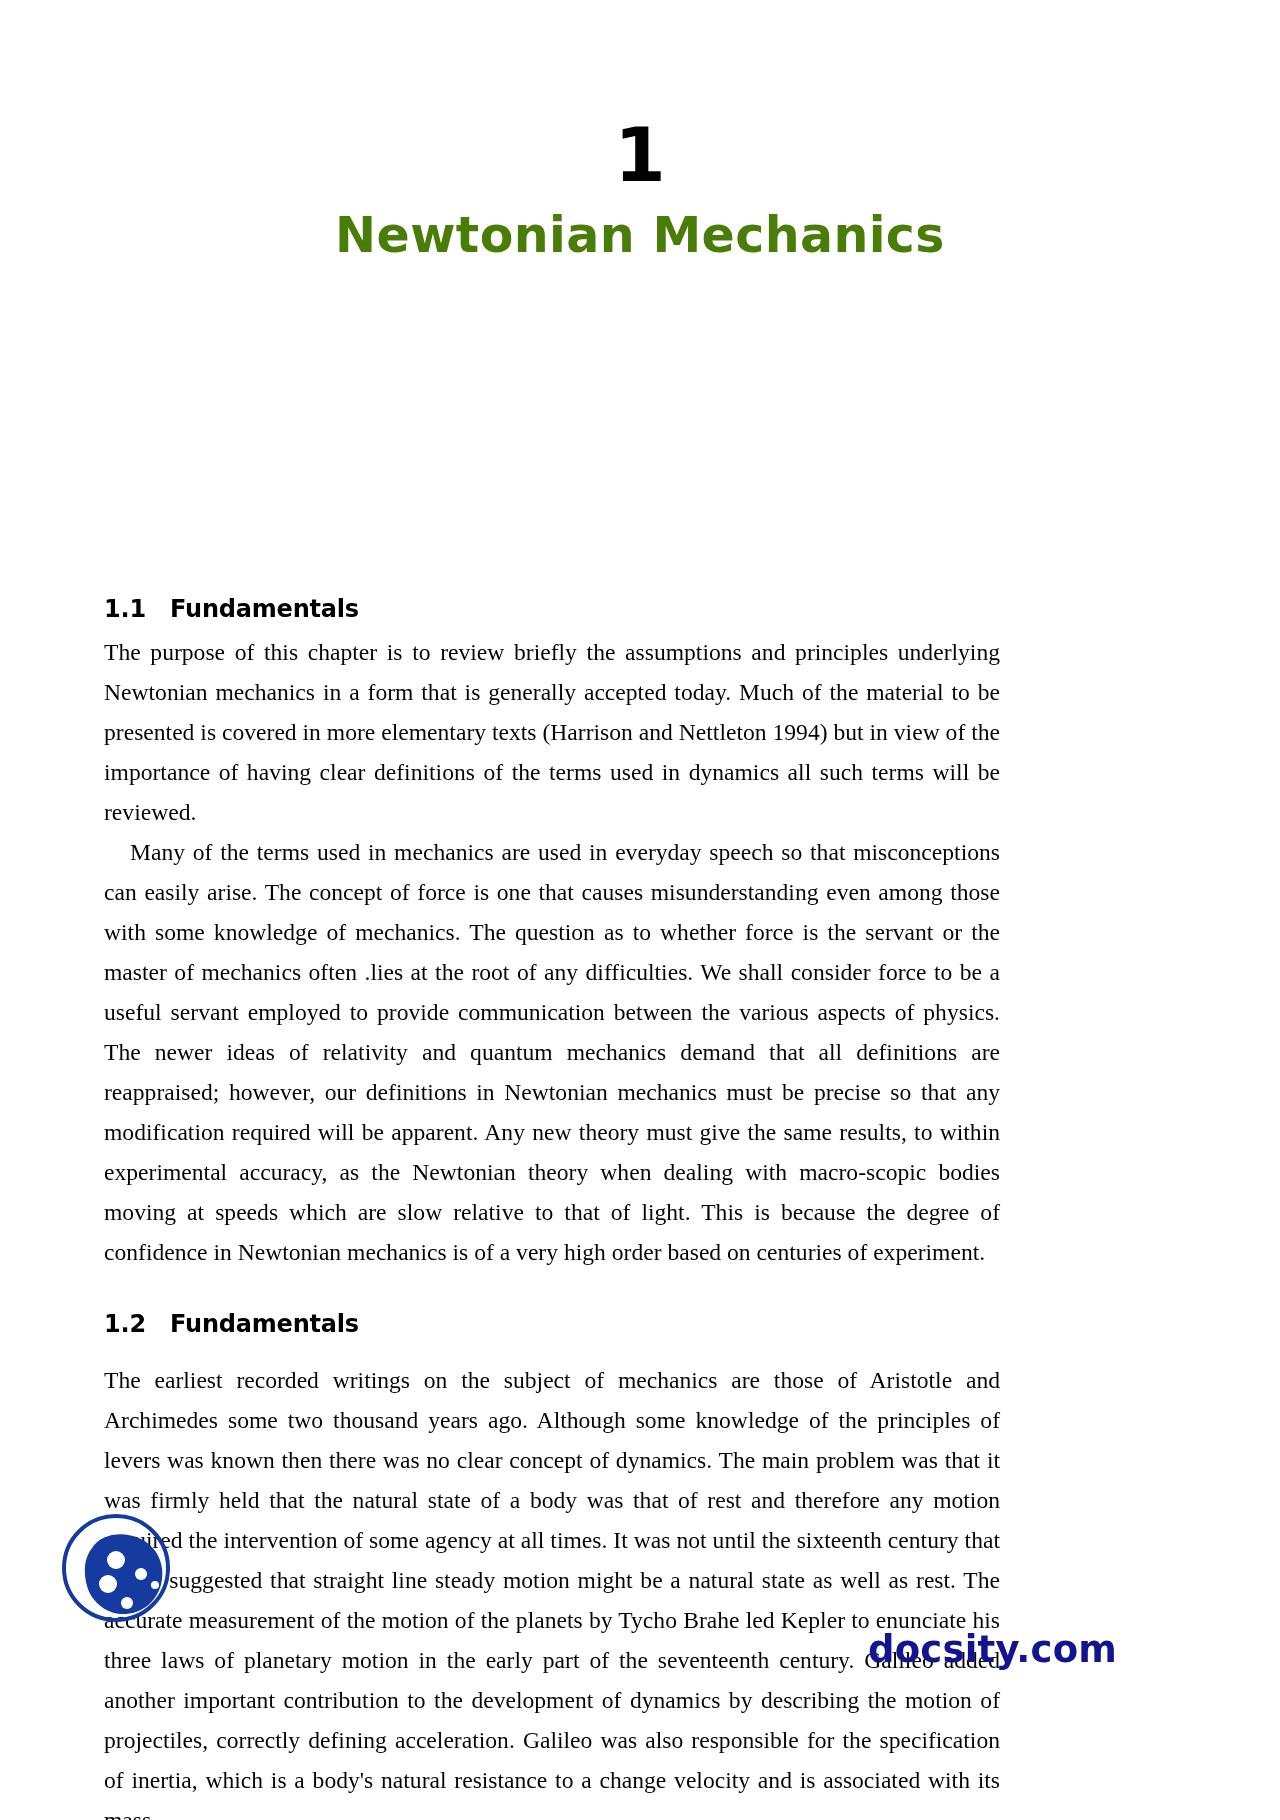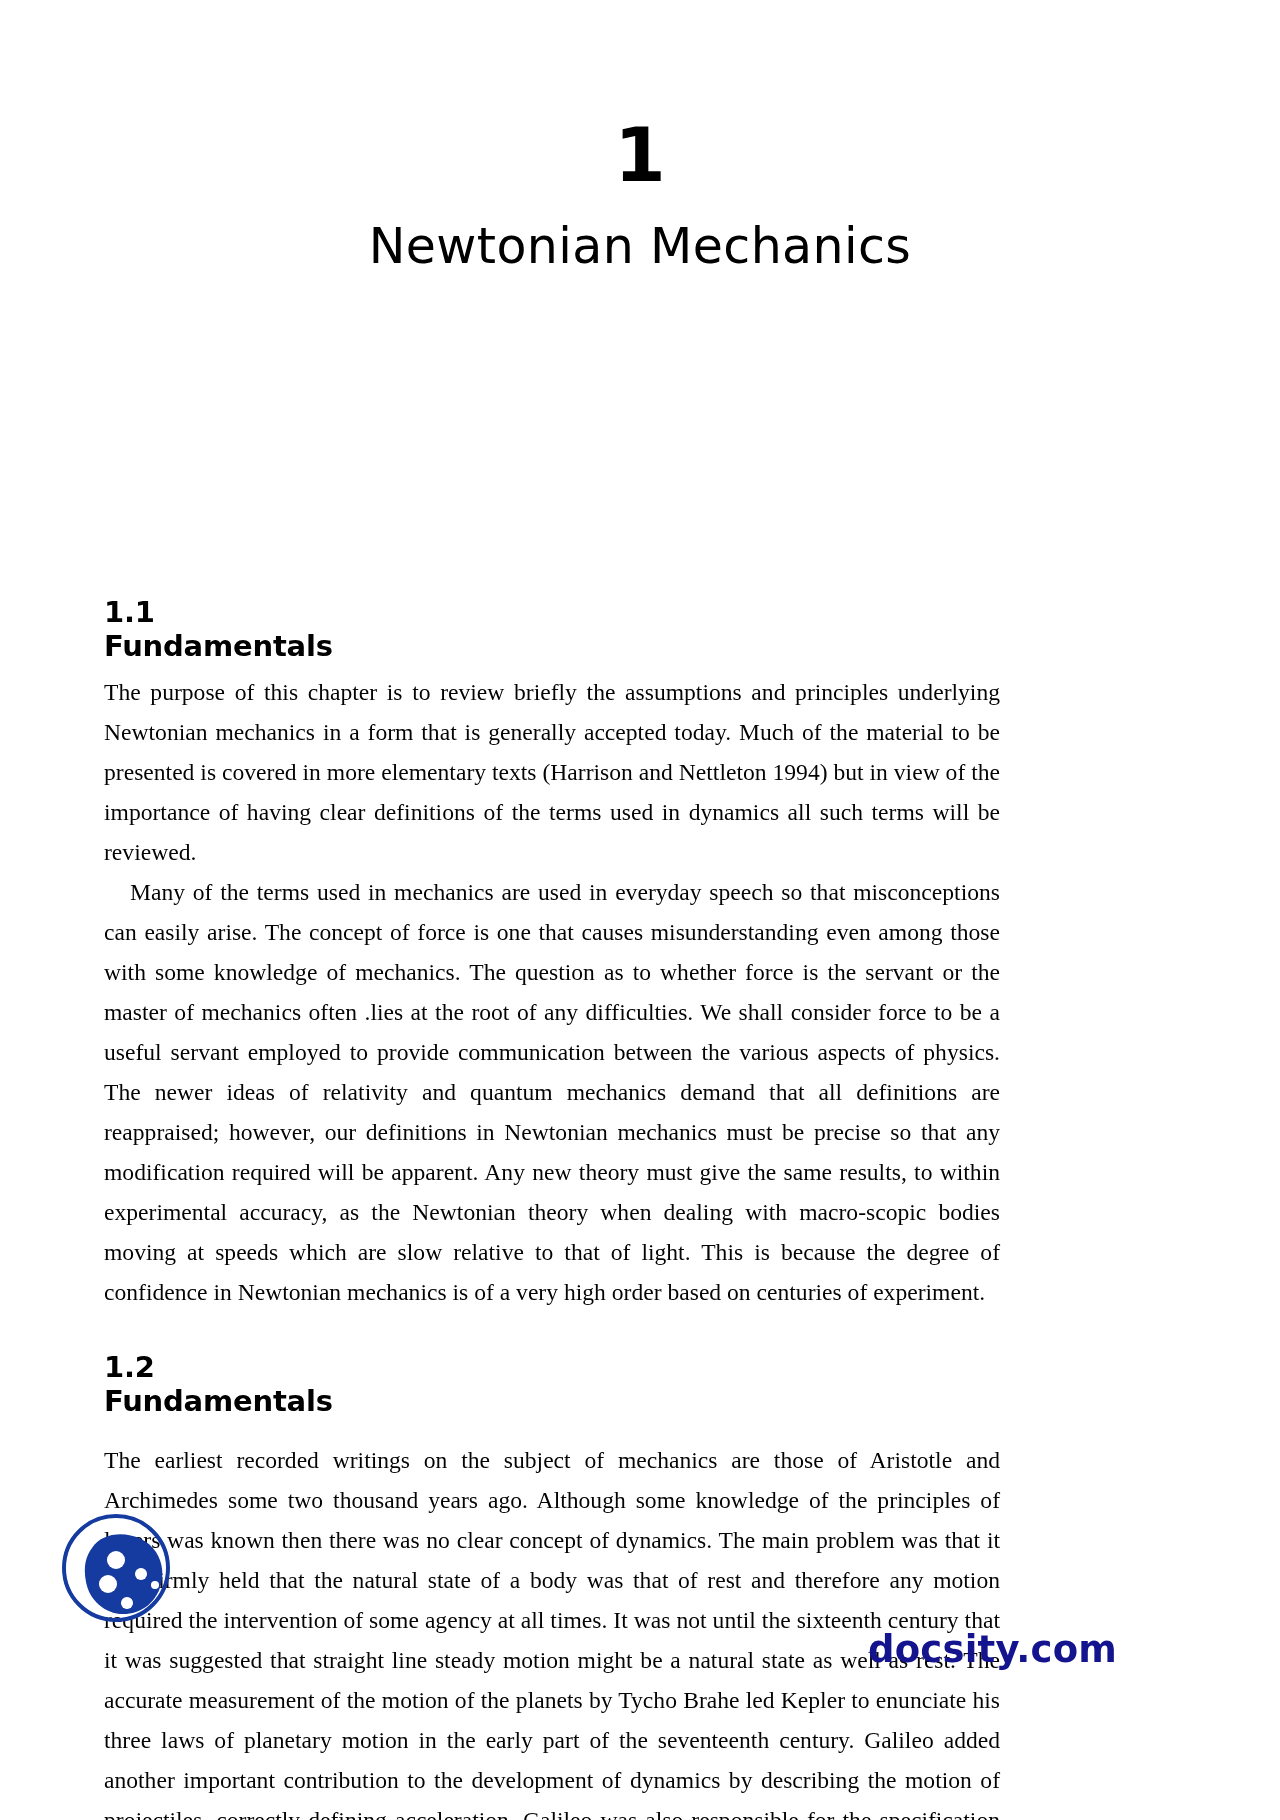--- a/index.html
+++ b/index.html
@@ -29,44 +29,43 @@
     font-family: "DejaVu Sans", sans-serif;
     font-size: 74px;
     font-weight: 700;
     line-height: 1;
     letter-spacing: 0px;
     color: #000;
   }
   .chapter-title {
     font-family: "DejaVu Sans", sans-serif;
     font-size: 49px;
-    font-weight: 400;
+    font-weight: 700;
     line-height: 1.1;
-    margin-top: 28px;
+    margin-top: 17px;
     letter-spacing: 0.4px;
-    color: #000000;
+    color: #4d7c0f;
   }
 
   
   .content {
     position: absolute;
     left: 104px;
     top: 595px;
     width: 896px;
   }
 
   .section-heading {
     font-family: "DejaVu Sans", sans-serif;
     font-weight: 700;
-    font-size: 29px;
+    font-size: 24px;
     letter-spacing: -0.2px;
     color: #000;
     display: flex;
     align-items: baseline;
-    flex-direction: column;
   }
   .section-heading .sec-num {
     min-width: 66px;
     display: inline-block;
   }
   .sec-1-2 {
     margin-top: 38px;
   }
 
   p.body {

